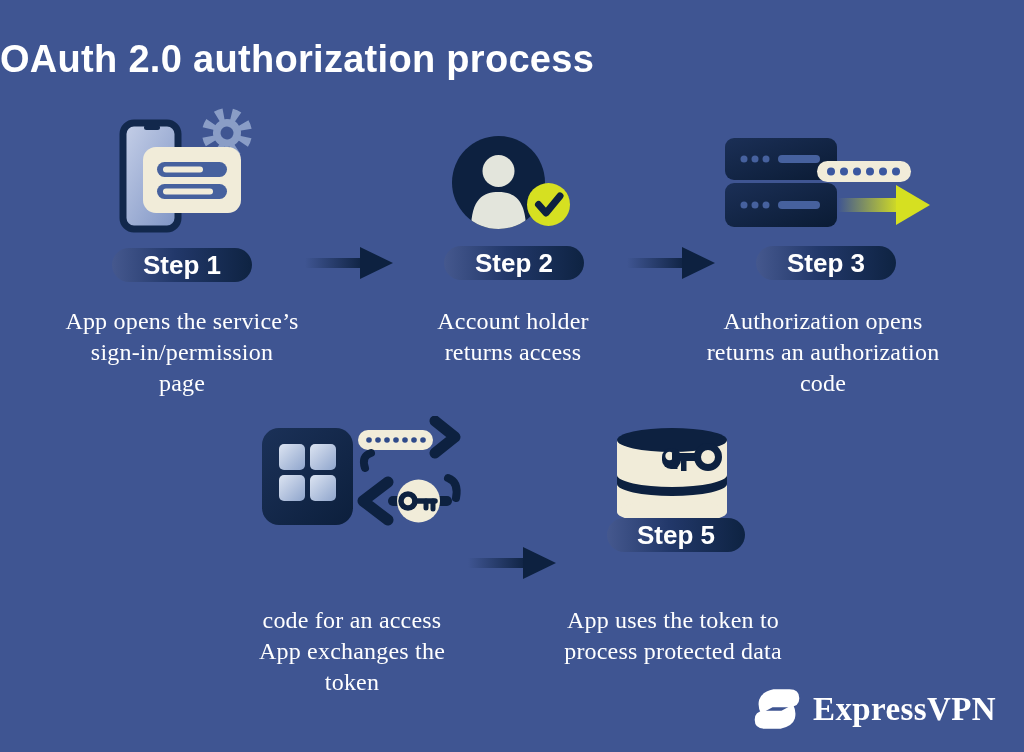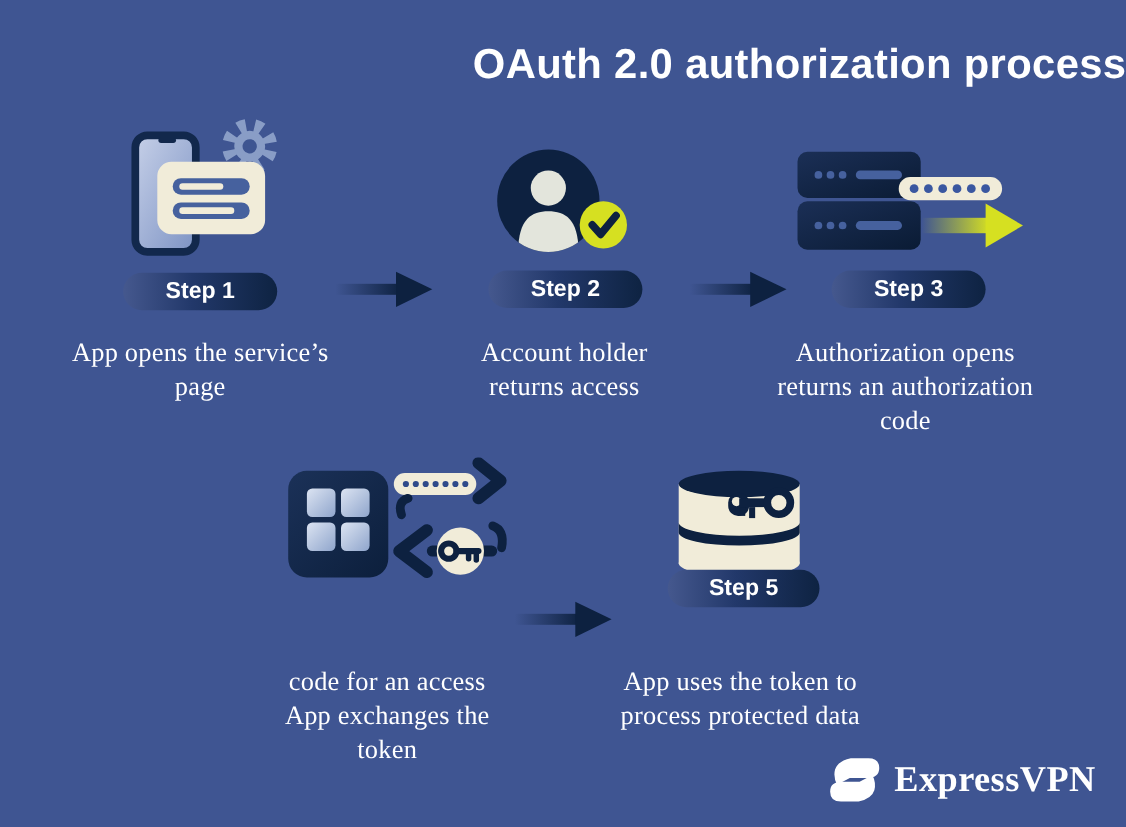--- a/index.html
+++ b/index.html
@@ -2,27 +2,27 @@
 <html><head>
 <meta charset="utf-8">
 <style>
   html,body{margin:0;padding:0;background:#2c3f70;}
   #canvas{
     position:relative;width:1024px;height:752px;overflow:hidden;
     background:#3F5592;
     font-family:"Liberation Sans",sans-serif;
   }
   .title{
-    position:absolute;left:0;right:0;top:38px;text-align:right;
+    position:absolute;left:0;right:0;top:38px;text-align:left;
     color:#ffffff;font-size:38px;font-weight:700;letter-spacing:.3px;
   }
   .badge{
     position:absolute;height:34px;border-radius:17px;
     display:flex;align-items:center;justify-content:center;
-    color:#ffffff;font-weight:700;font-size:21px;
+    color:#ffffff;font-weight:700;font-size:26px;
     background:linear-gradient(90deg,#45588E 0%,#22386A 45%,#0E2342 100%);
   }
   .desc{
     position:absolute;transform:translateX(-50%);text-align:center;
     color:#ffffff;font-size:24px;line-height:31px;letter-spacing:.2px;white-space:nowrap;font-family:Liberation Serif, serif;
   }
   .abs{position:absolute;}
   .logo{
     position:absolute;left:750px;top:684px;display:flex;align-items:center;gap:9px;
   }
@@ -195,20 +195,21 @@
     <rect x="2" y="12" width="60" height="10" fill="url(#tailGrad)"></rect>
     <polygon points="57,1 90,17 57,33" fill="#0D2140"></polygon>
   </svg>
   <svg class="abs" style="left:466px;top:546px" width="92" height="34" viewBox="0 0 92 34">
     <rect x="2" y="12" width="60" height="10" fill="url(#tailGrad)"></rect>
     <polygon points="57,1 90,17 57,33" fill="#0D2140"></polygon>
   </svg>
 
   <div class="desc" style="left:182px;top:306px">
     <div>App opens the service’s</div>
+    <div>sign-in/permission</div>
     <div>page</div>
   </div>
   <div class="desc" style="left:513px;top:306px">
     <div>Account holder</div>
     <div>returns access</div>
   </div>
   <div class="desc" style="left:823px;top:306px">
     <div>Authorization opens</div>
     <div>returns an authorization</div>
     <div>code</div>

